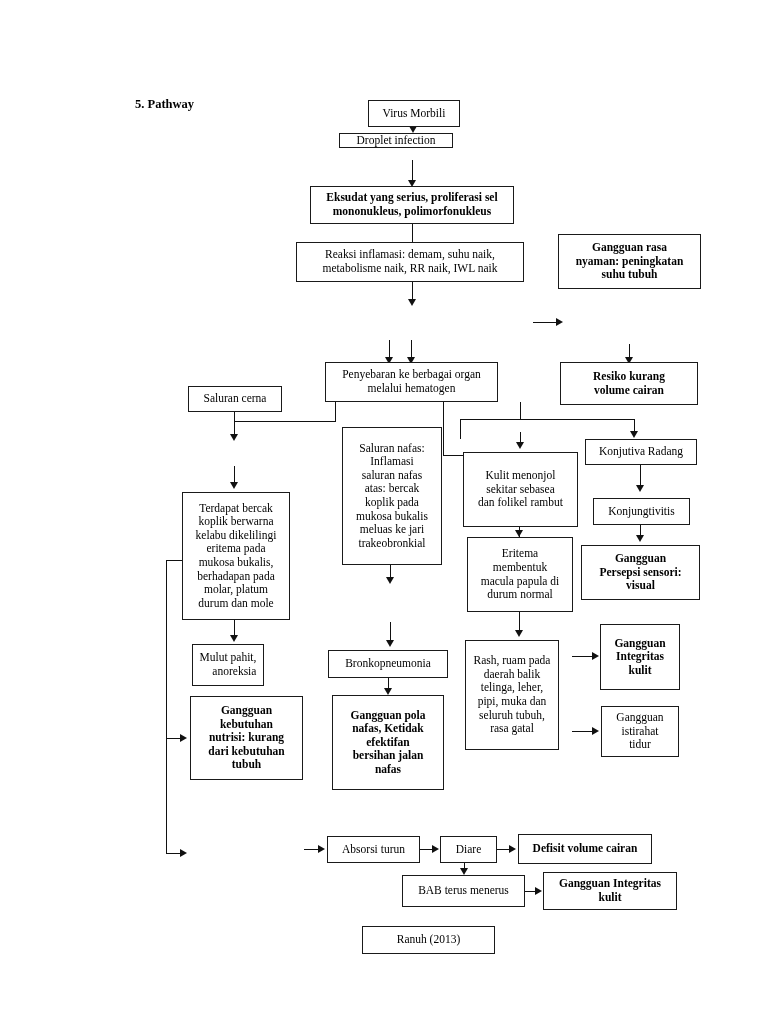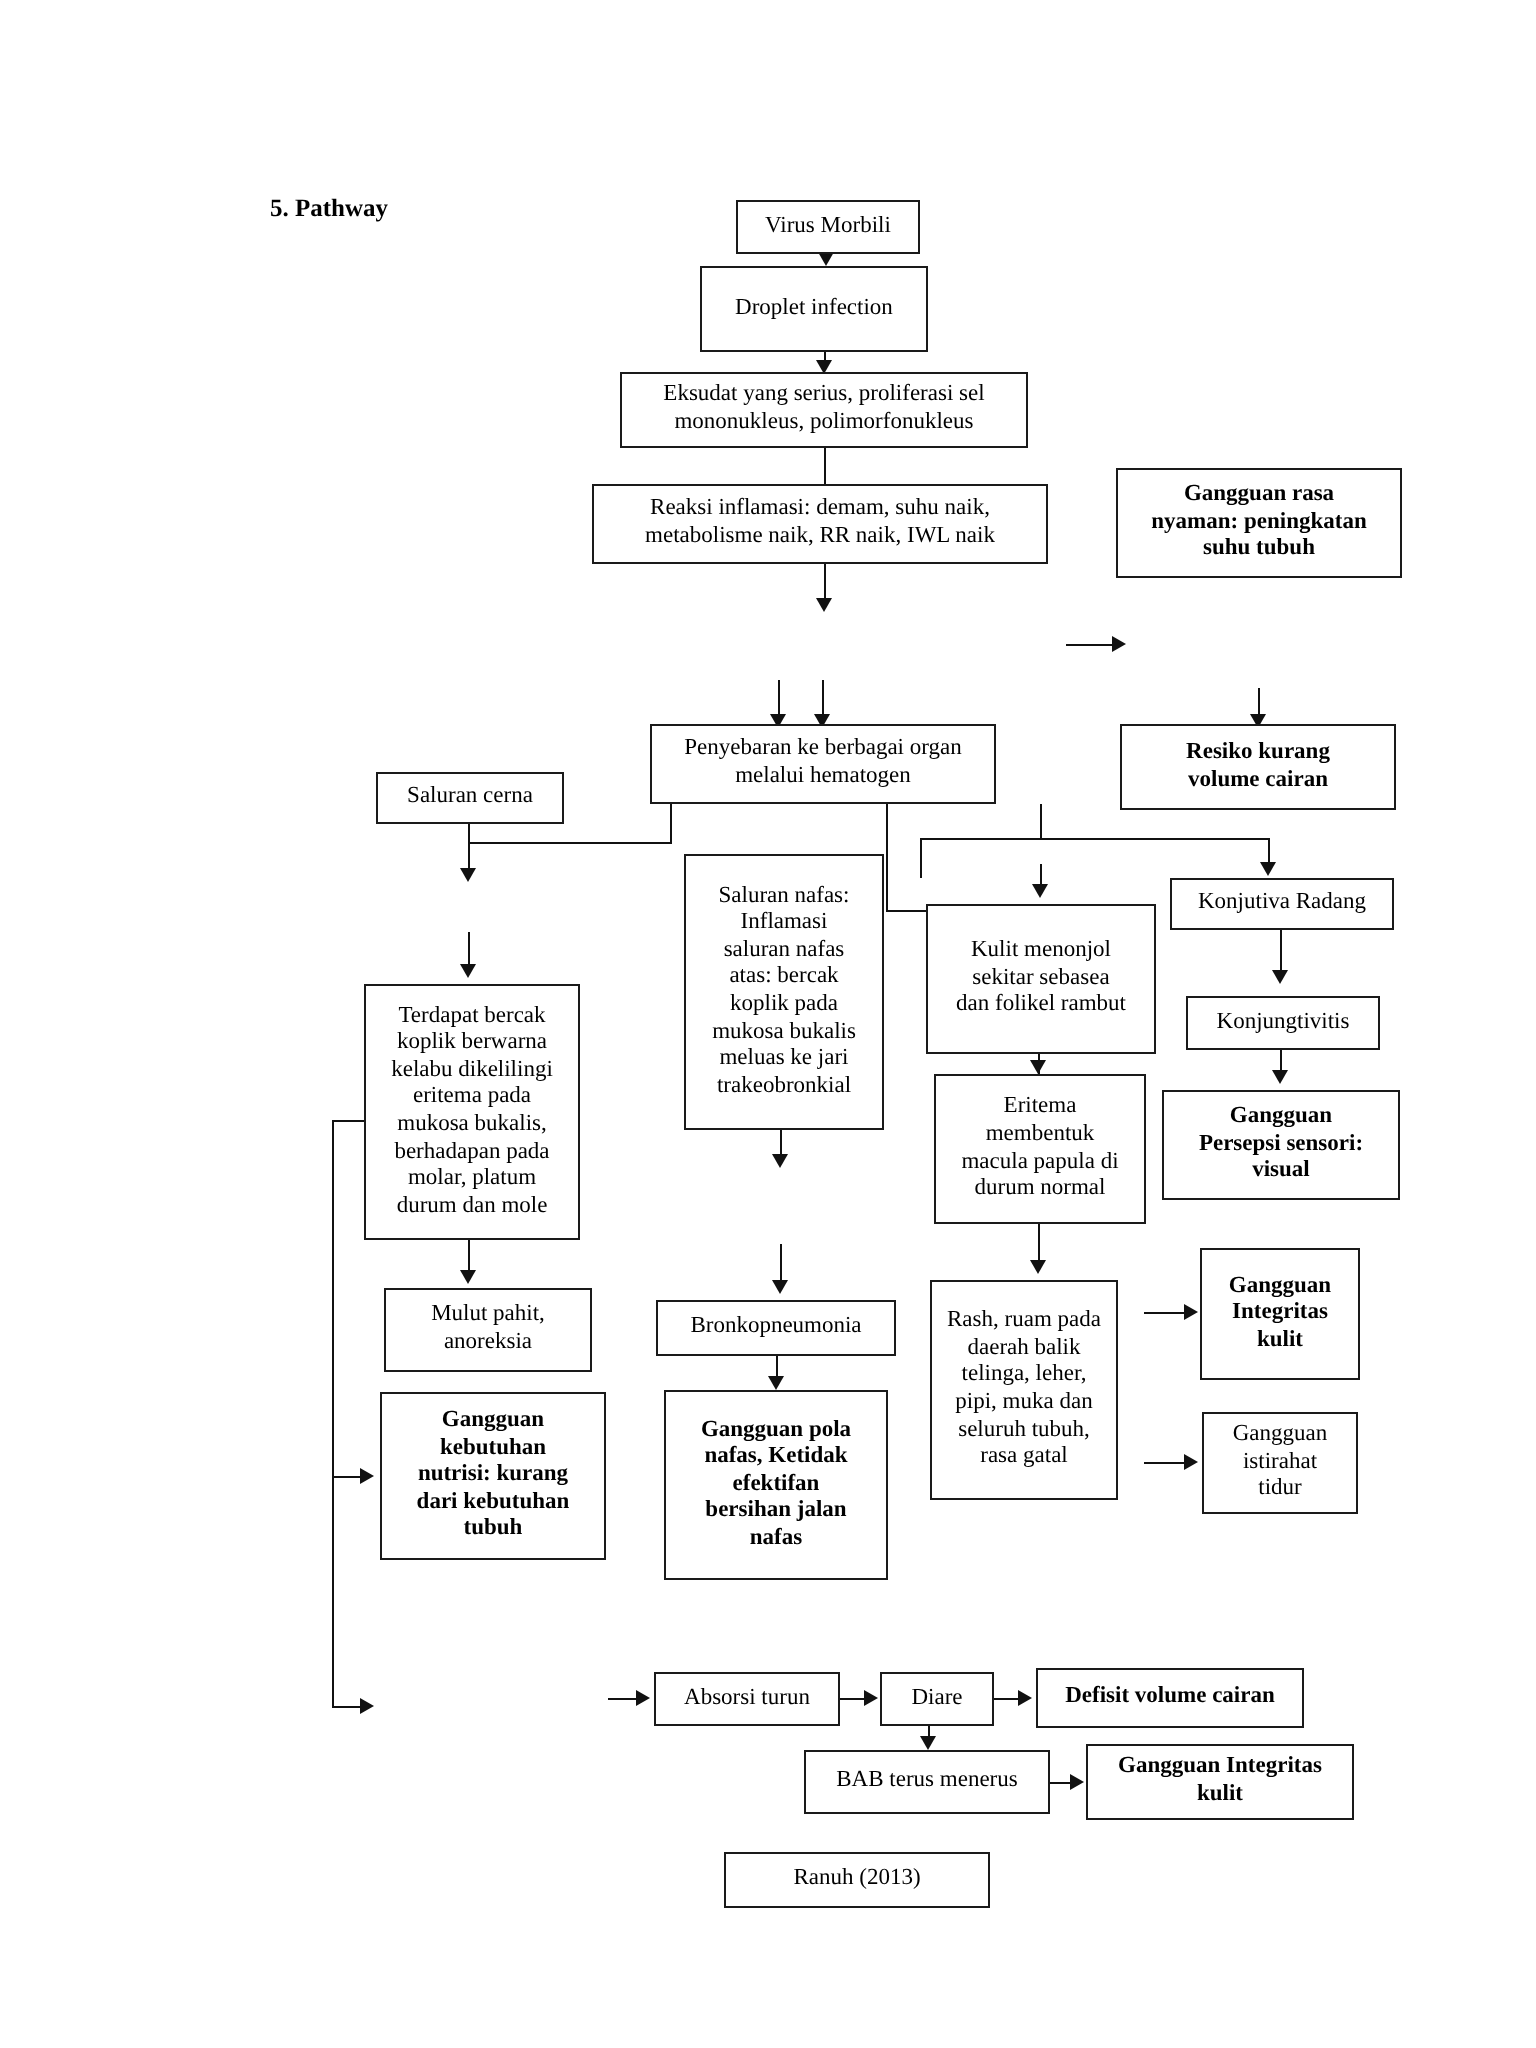--- a/index.html
+++ b/index.html
@@ -85,25 +85,25 @@
 <body>
 
 <div id="canvas">
 
   <div class="heading" style="left:135px; top:97px;">5. Pathway</div>
 
   <div class="node" style="left:368px; top:82px; width:92px; height:27px;margin-top:18px;">Virus Morbili</div>
   <div class="vline" style="left:413px; top:109px; height:18px;"></div>
   <div class="arrow-down" style="left:409px; top:126px;"></div>
 
-  <div class="node" style="left:350px; top:133px; width:114px; height:43px;">Droplet infection</div>
+  <div class="node" style="left:339px; top:133px; width:114px; height:15px;">Droplet infection</div>
   <div class="vline" style="left:412px; top:160px; height:21px;"></div>
   <div class="arrow-down" style="left:408px; top:180px;"></div>
 
-  <div class="node" style="left:310px; top:186px; width:204px; height:38px;">Eksudat yang serius, proliferasi sel
+  <div class="node" style="left:310px; top:186px; width:204px; height:38px;font-weight:bold;">Eksudat yang serius, proliferasi sel
 mononukleus, polimorfonukleus</div>
 
   <div class="vline" style="left:412px; top:224px; height:18px;"></div>
 
   <div class="node bold" style="left:558px; top:234px; width:143px; height:55px;">Gangguan rasa
 nyaman: peningkatan
 suhu tubuh</div>
 
   <div class="node" style="left:296px; top:242px; width:228px; height:40px;">Reaksi inflamasi: demam, suhu naik,
 metabolisme naik, RR naik, IWL naik</div>
@@ -234,21 +234,21 @@
 Integritas
 kulit</div>
 
   <div class="node" style="left:601px; top:706px; width:78px; height:51px;">Gangguan
 istirahat
 tidur</div>
 
   <div class="vline" style="left:234px; top:620px; height:18px;"></div>
   <div class="arrow-down" style="left:230px; top:635px;"></div>
 
-  <div class="node" style="left:192px; top:644px; width:104px; height:42px;">Mulut pahit,
+  <div class="node" style="left:192px; top:644px; width:72px; height:42px;text-align:right;">Mulut pahit,
 anoreksia</div>
 
   <div class="node bold" style="left:190px; top:696px; width:113px; height:84px;">Gangguan
 kebutuhan
 nutrisi: kurang
 dari kebutuhan
 tubuh</div>
 
 
   <div class="hline" style="left:166px; top:560px; width:17px;"></div>

